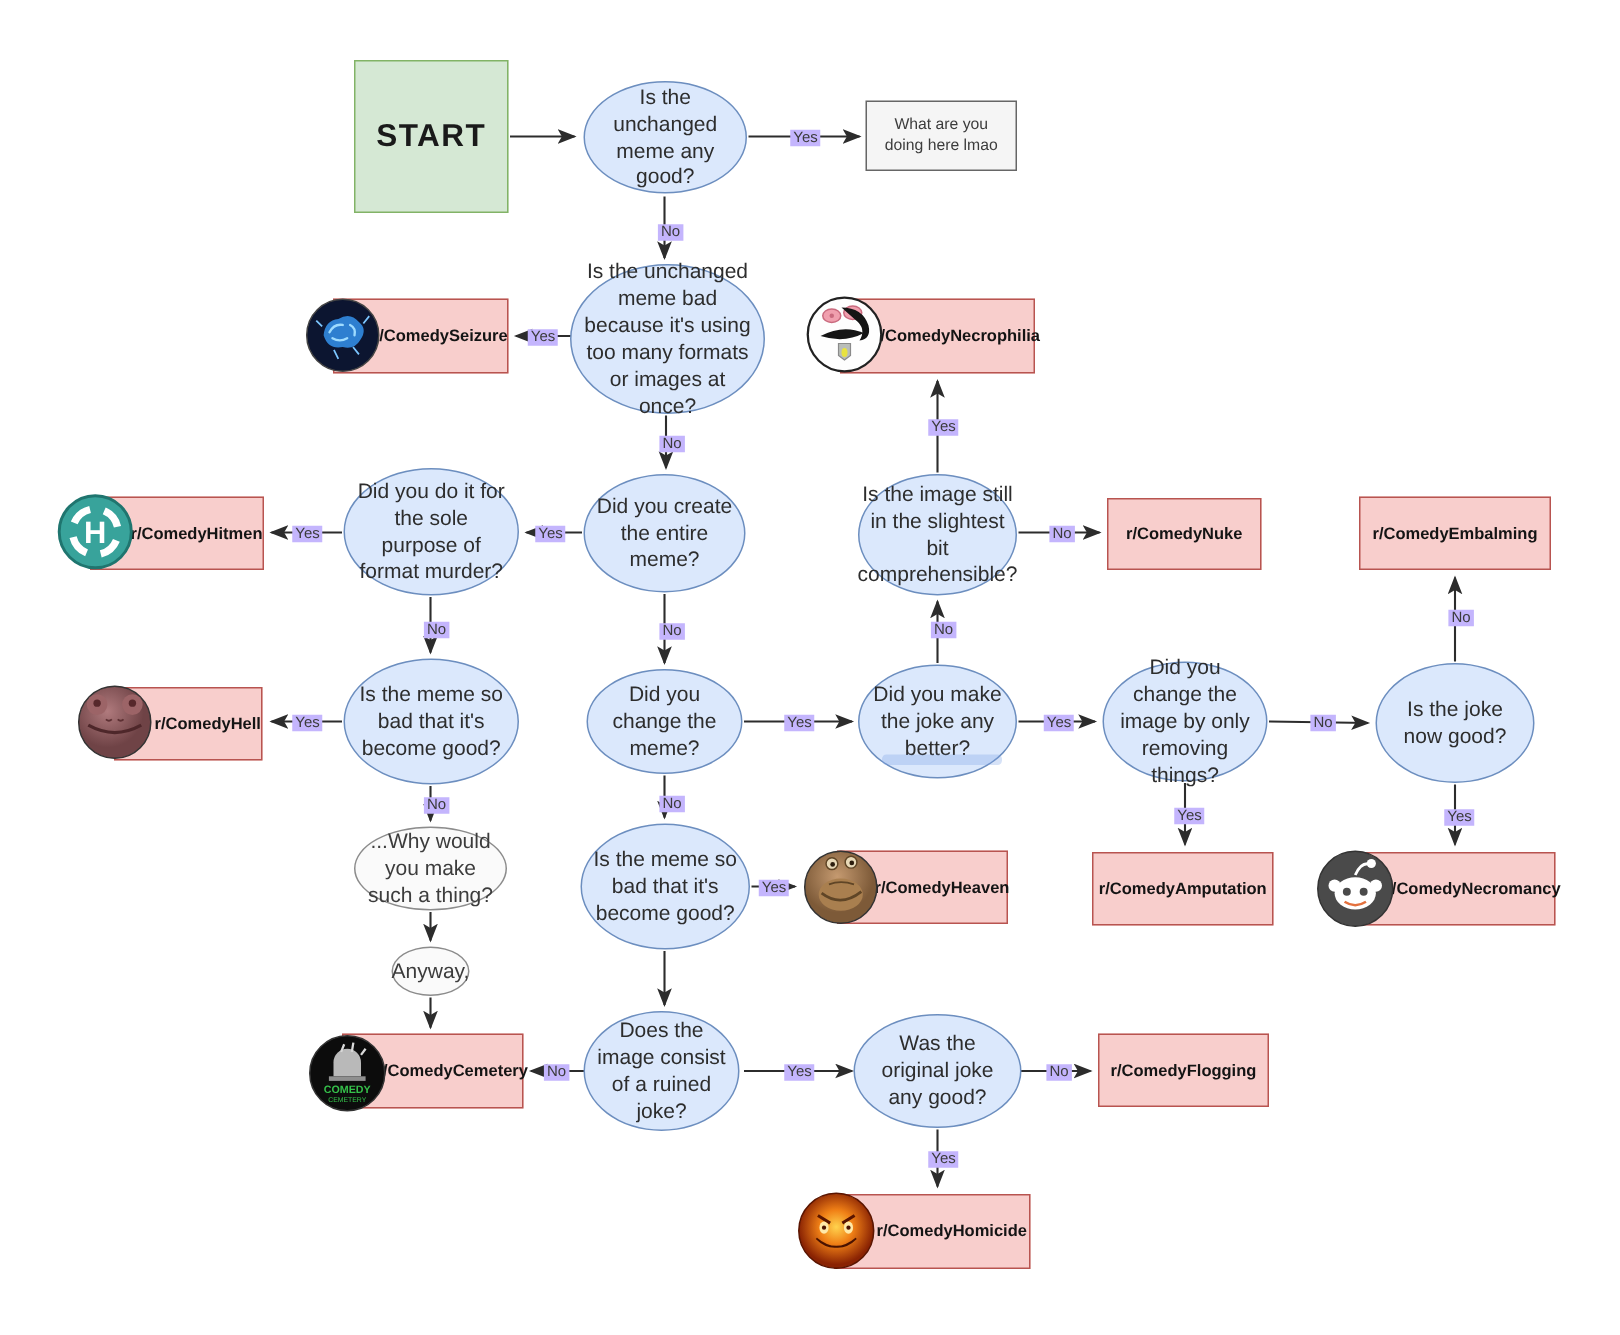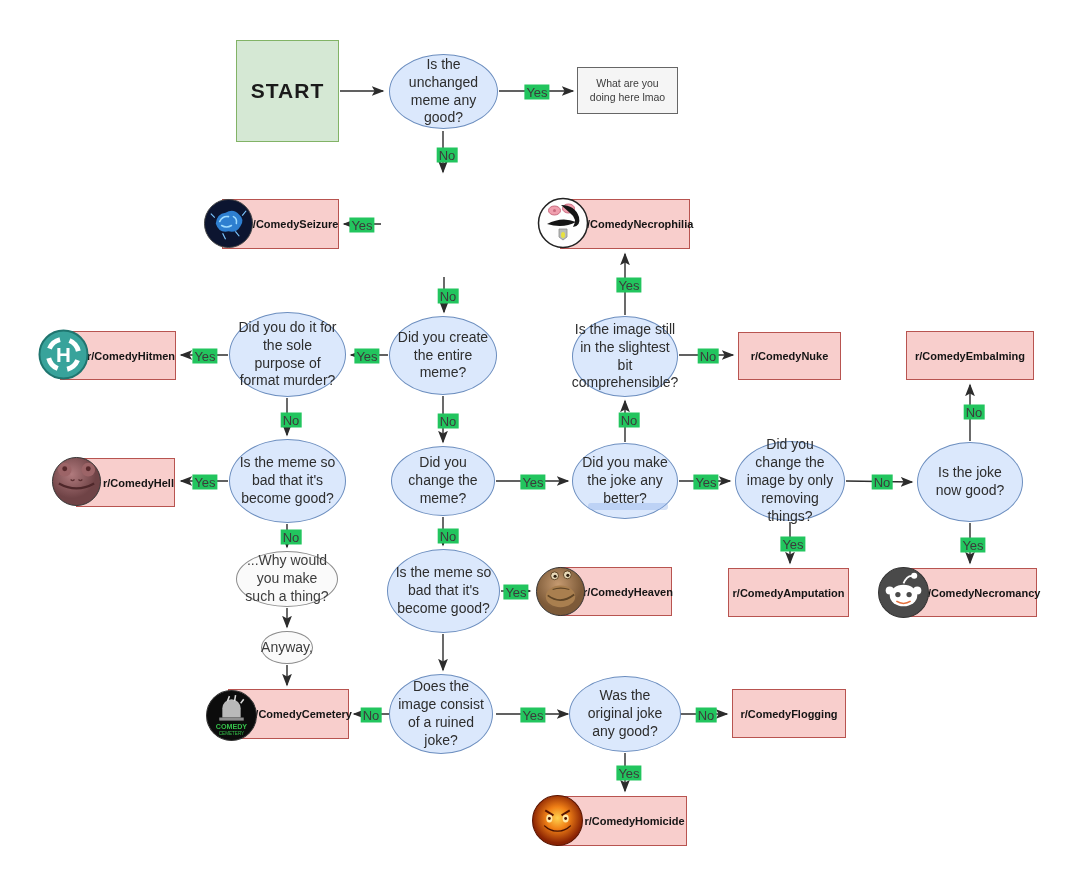--- a/index.html
+++ b/index.html
@@ -15,21 +15,21 @@
   .gray-ellipse { background:#fafafa; border:1px solid #8c8c8c; color:#3c3c3c; }
   .start-box { background:#d5e8d4; border:1px solid #82b366; color:#1a1a1a;
                font-size:21px; font-weight:bold; letter-spacing:1px; }
   .end-box { background:#f5f5f5; border:1px solid #666666; color:#3c3c3c;
              font-size:10.5px; line-height:1.3; padding:4px;align-items:center; }
   .subbox { background:#f8cecc; border:1px solid #b85450; color:#141414;
             font-weight:bold; font-size:11px; white-space:nowrap; }
   .subbox.with-icon { padding-left:26px; }
   .icon { position:absolute; z-index:3; }
   .elabel { position:absolute; z-index:4; transform:translate(-50%,-50%);
-            font-size:13px; color:#3b3b3b; background:#22c55e; padding:0 2px;
+            font-size:10px; color:#3b3b3b; background:#c4b5fd; padding:0 2px;
             white-space:nowrap; }
   .watermark { position:absolute; z-index:3; background:rgba(120,160,230,0.30);
                border-radius:3px; }
 </style>
 </head>
 <body>
 
 <div class="canvas">
 
   <svg class="arrows" width="1080" height="890">
@@ -102,20 +102,23 @@
   </div>
 
   <div class="node end-box" style="left:577px;top:67px;width:101px;height:47px">
     <span>What are you doing here lmao</span>
   </div>
 
   <div class="node ellipse" style="left:389px;top:54px;width:109px;height:75px">
     <span>Is the unchanged meme any good?</span>
   </div>
 
+  <div class="node ellipse" style="left:380px;top:176px;width:130px;height:100px">
+    <span>Is the unchanged meme bad because it's using too many formats or images at once?</span>
+  </div>
 
   <div class="node ellipse" style="left:389px;top:316px;width:108px;height:79px">
     <span>Did you create the entire meme?</span>
   </div>
 
   <div class="node ellipse" style="left:229px;top:312px;width:117px;height:85px">
     <span>Did you do it for the sole purpose of format murder?</span>
   </div>
 
   <div class="node ellipse" style="left:229px;top:439px;width:117px;height:84px">

